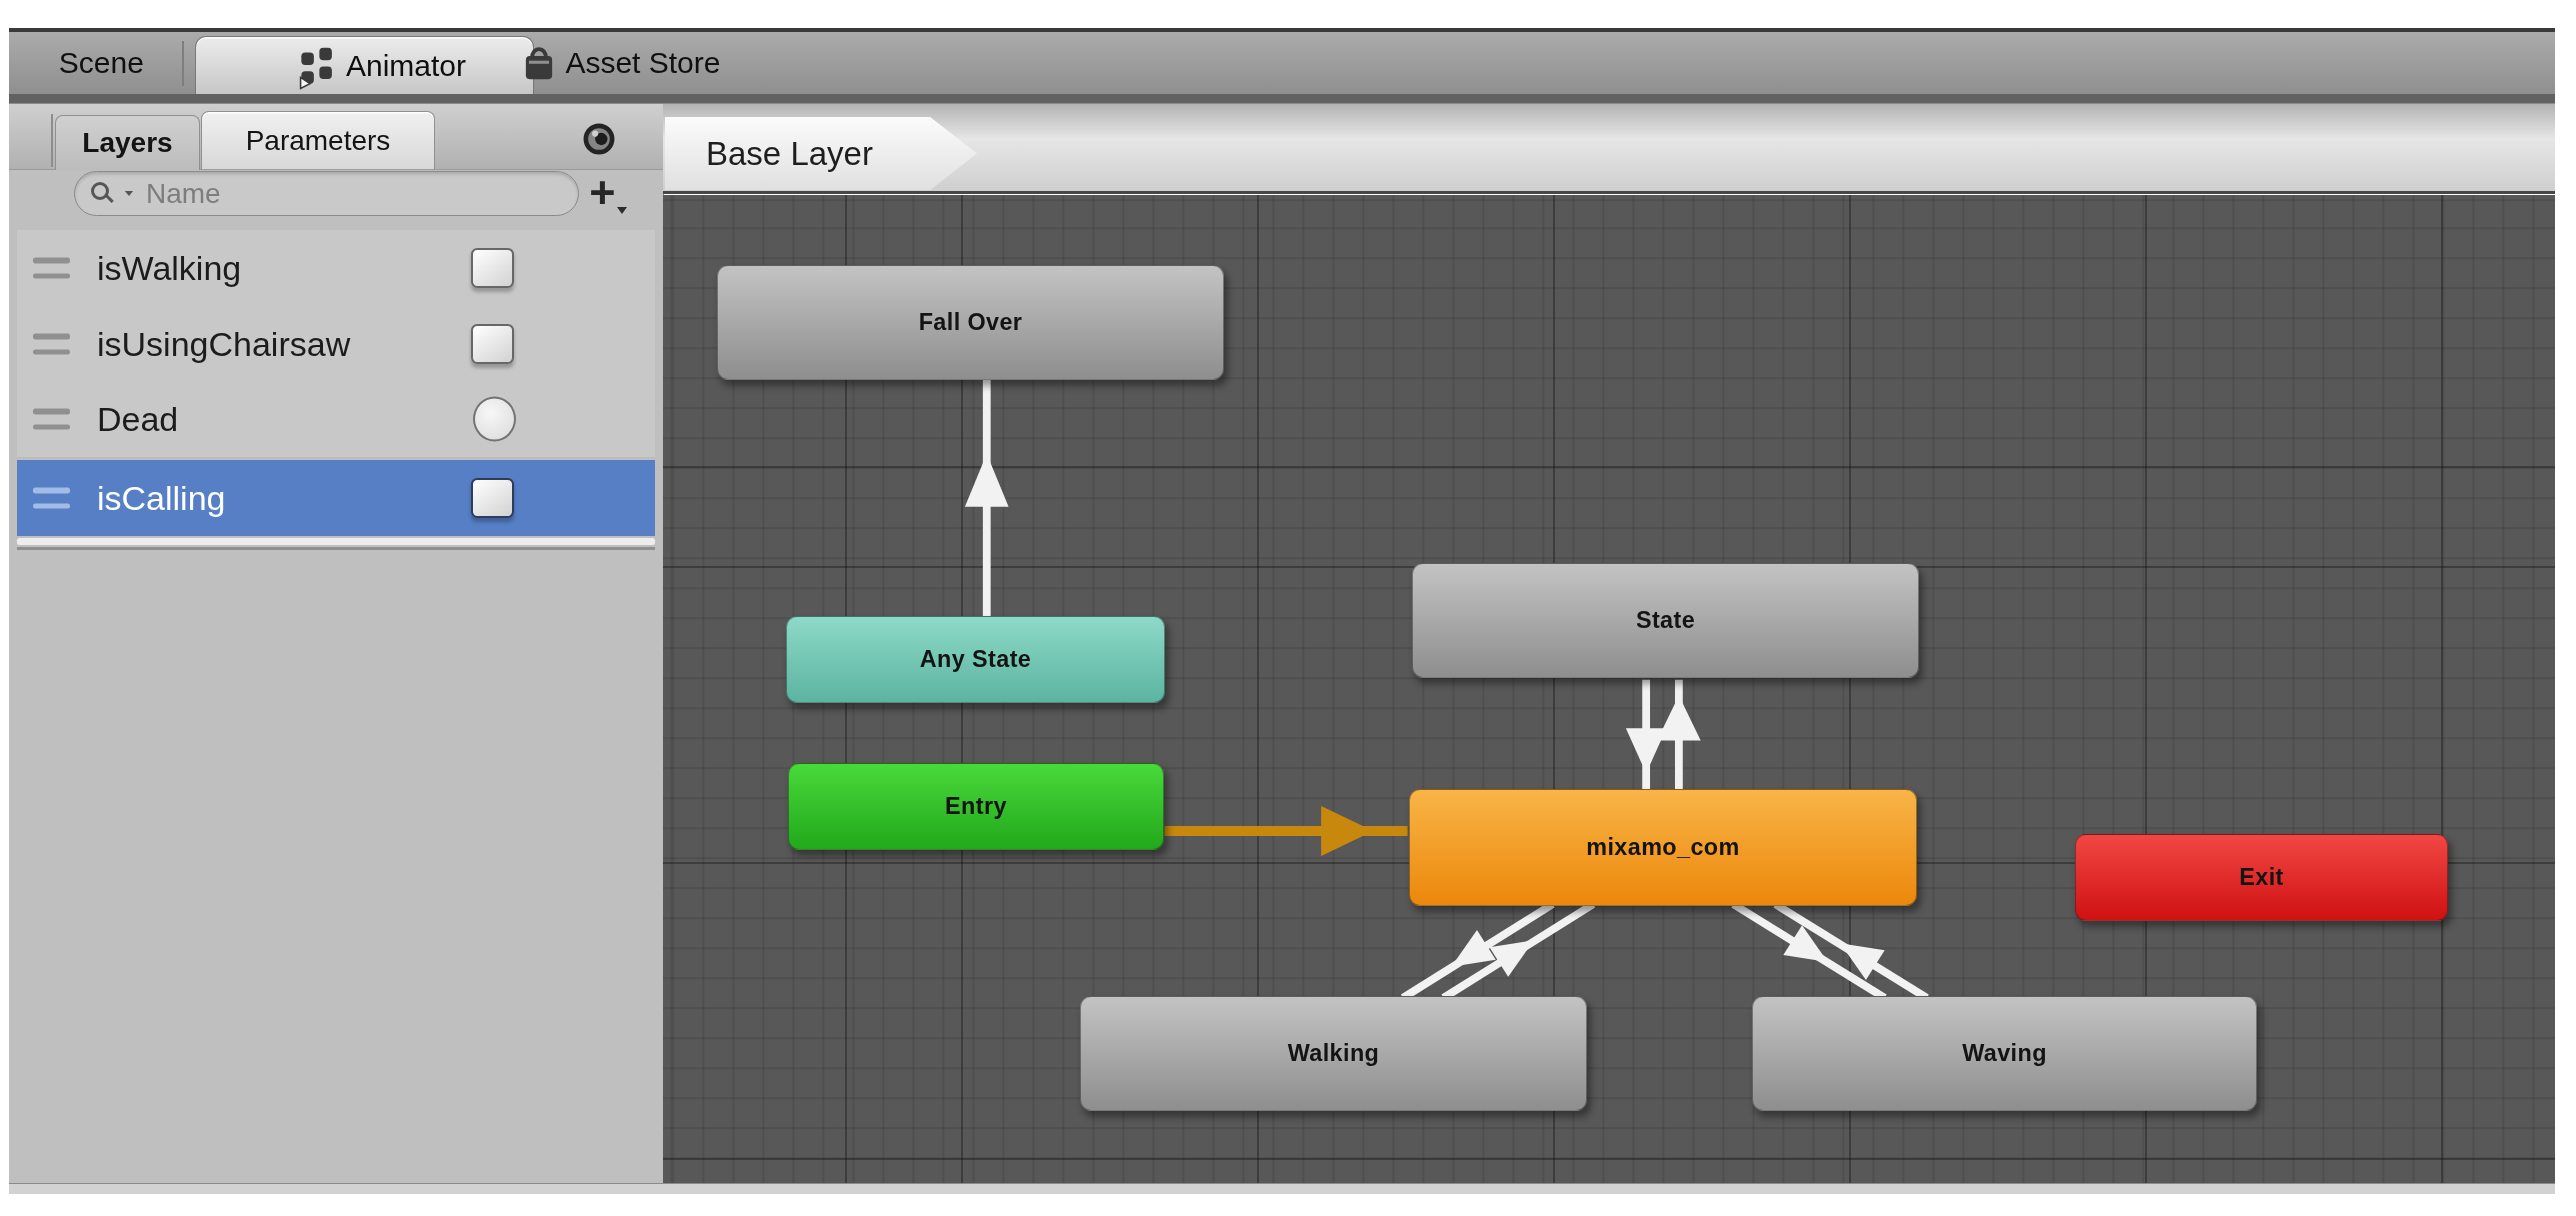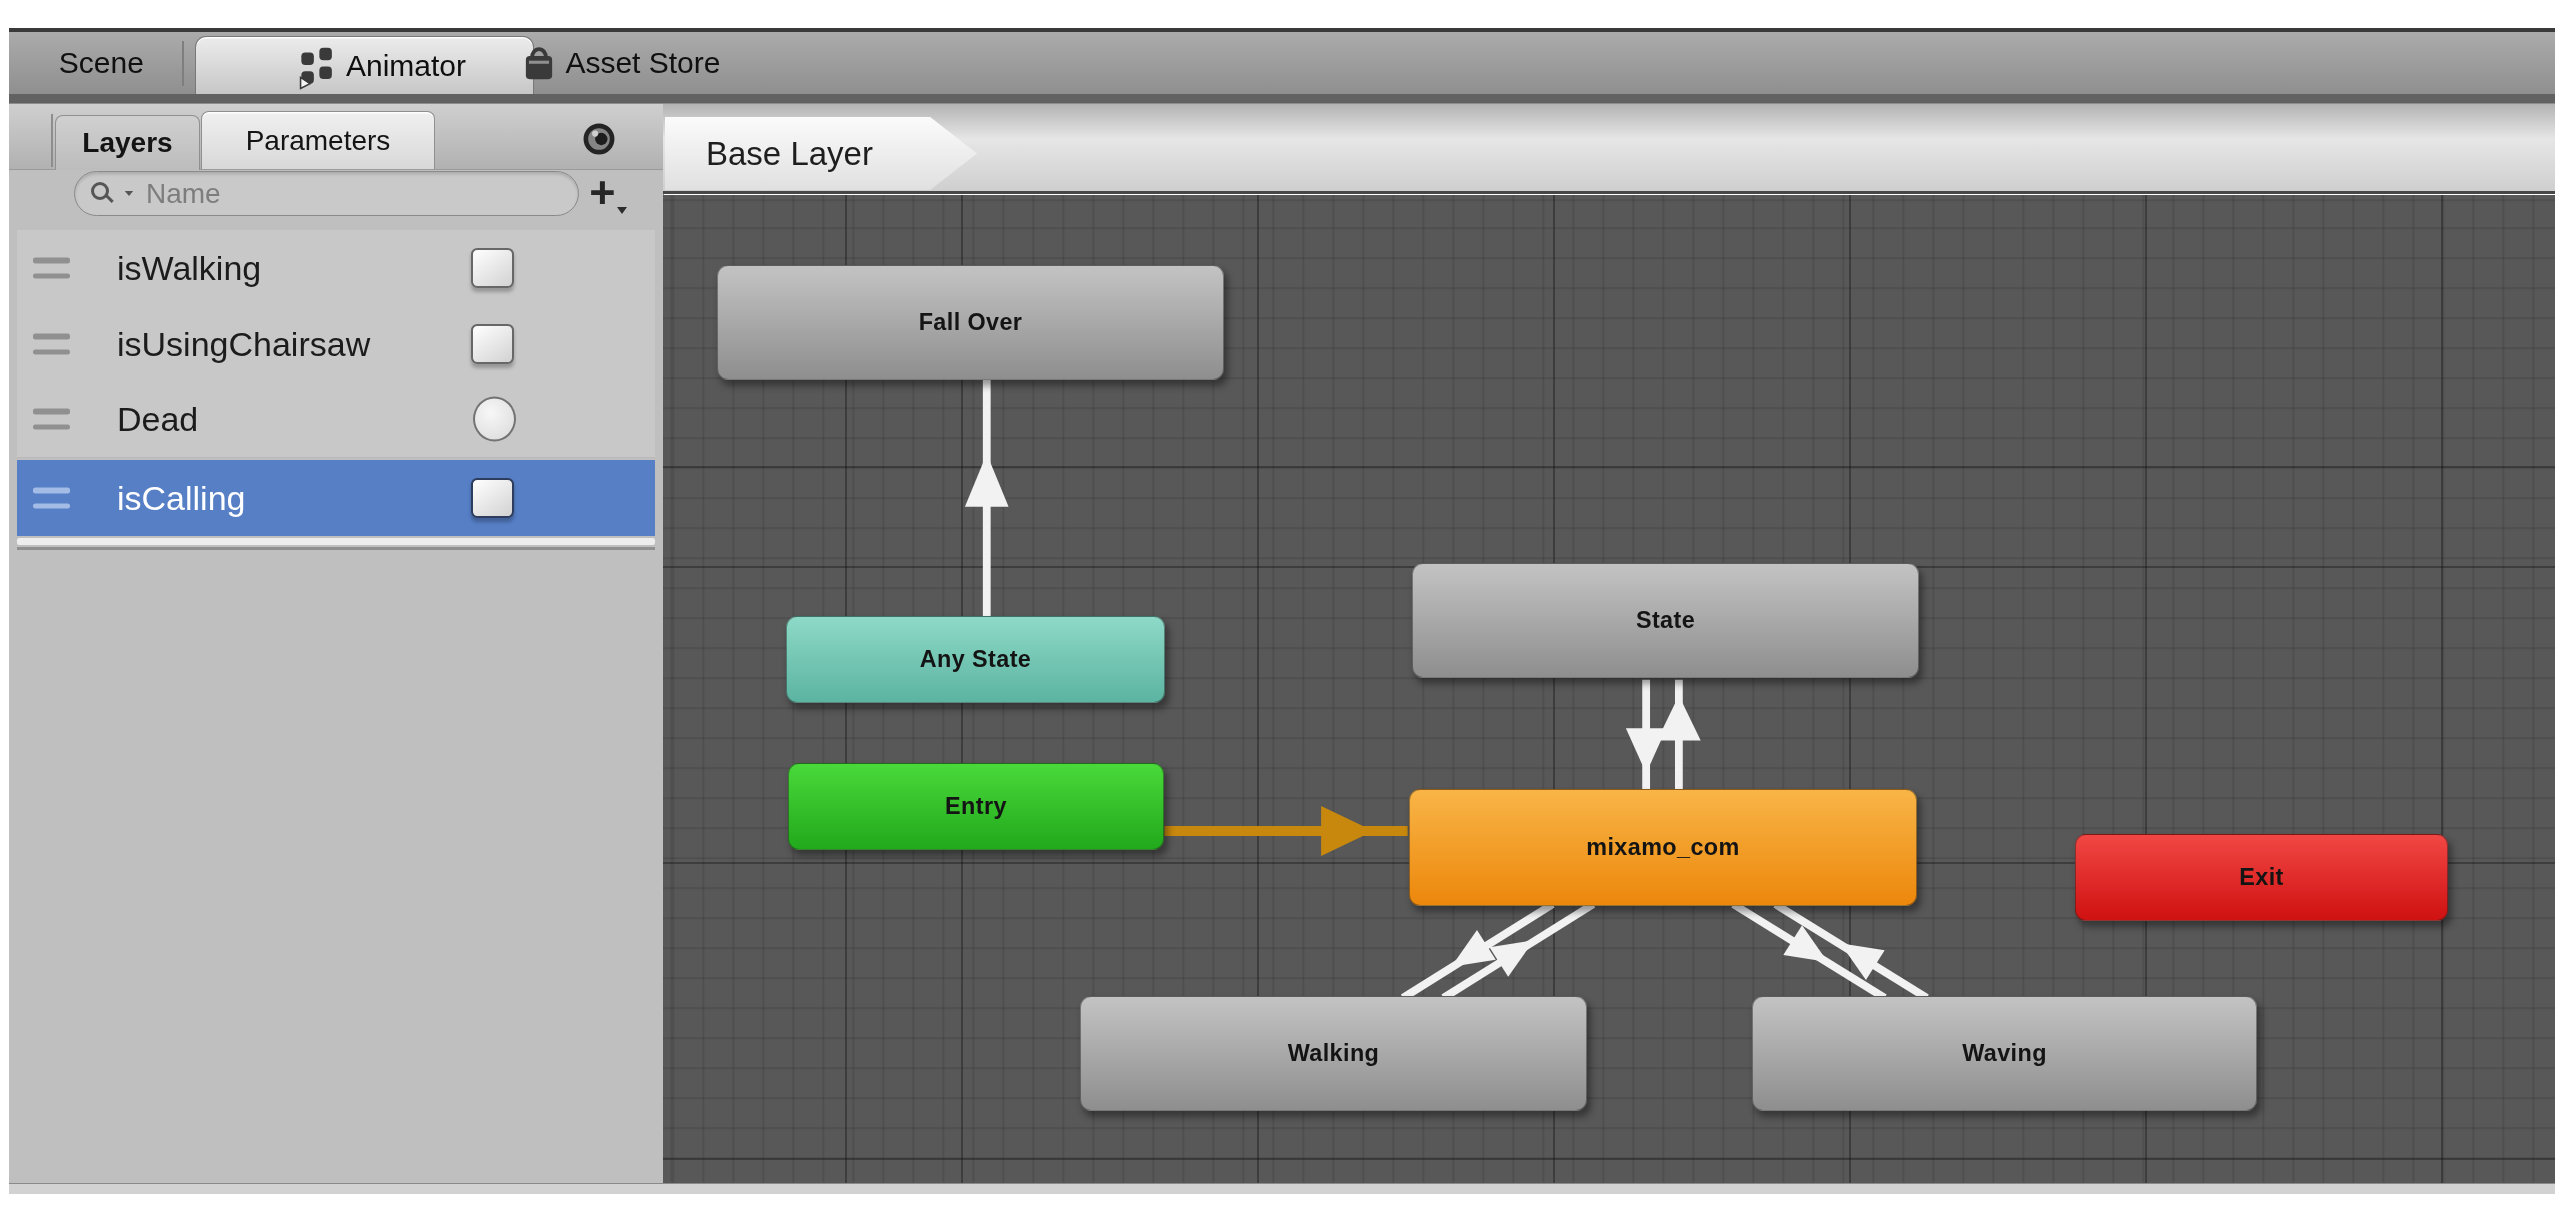--- a/index.html
+++ b/index.html
@@ -54,21 +54,21 @@
   .add-btn .plus{position:absolute;left:6.2px;top:-4.7px;font-size:45px;font-weight:bold;line-height:50px;}
   .add-btn .tri{position:absolute;left:34px;top:34px;width:0;height:0;border-left:5.5px solid transparent;border-right:5.5px solid transparent;border-top:7px solid #2c2c2c;}
 
   
   .prow{left:17px;width:638px;height:76px;background:#c8c8c8;border-bottom:1.6px solid rgba(0,0,0,.07);}
   .prow.sel{background:#567fc6;border-bottom:none;}
   .r1{top:230px;} .r2{top:306px;} .r3{top:381px;} .r4{top:460px;height:76px;}
   .handle{position:absolute;left:15.6px;top:50%;transform:translateY(-50%);width:37px;height:21px;}
   .handle i{display:block;width:37px;height:5.5px;background:#909090;border-radius:2.3px;margin-bottom:10px;}
   .prow.sel .handle i{background:#a3bce6;}
-  .plabel{position:absolute;left:80px;top:50%;transform:translateY(-50%);font-size:34px;color:#1c1c1c;margin-left:20px;}
+  .plabel{position:absolute;left:80px;top:50%;transform:translateY(-50%);font-size:34px;color:#1c1c1c;}
   .prow.sel .plabel{color:#ffffff;}
   .pcheck{
     position:absolute;left:454px;top:50%;transform:translateY(-50%);
     width:39px;height:36px;border:2.3px solid #676767;border-radius:6.2px;
     background:linear-gradient(145deg,#ffffff,#d2d2d2);box-shadow:0 3.1px 3.9px rgba(0,0,0,.25);
   }
   .prow.sel .pcheck{border-color:#2e3d5e;}
   .pradio{
     position:absolute;left:456px;top:50%;transform:translateY(-50%);
     width:39px;height:41px;border:2.3px solid #737373;border-radius:50%;

